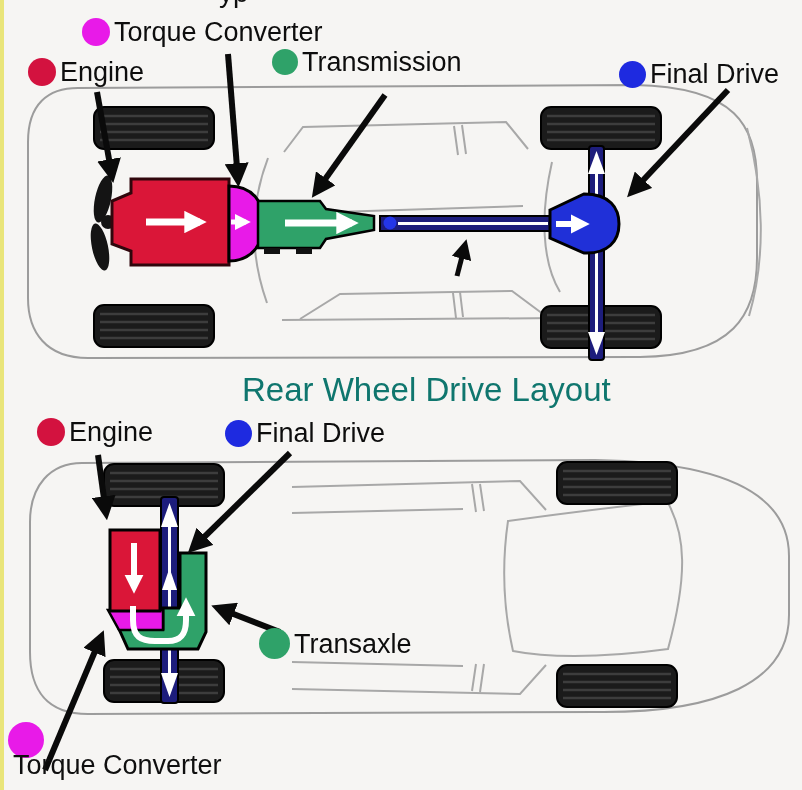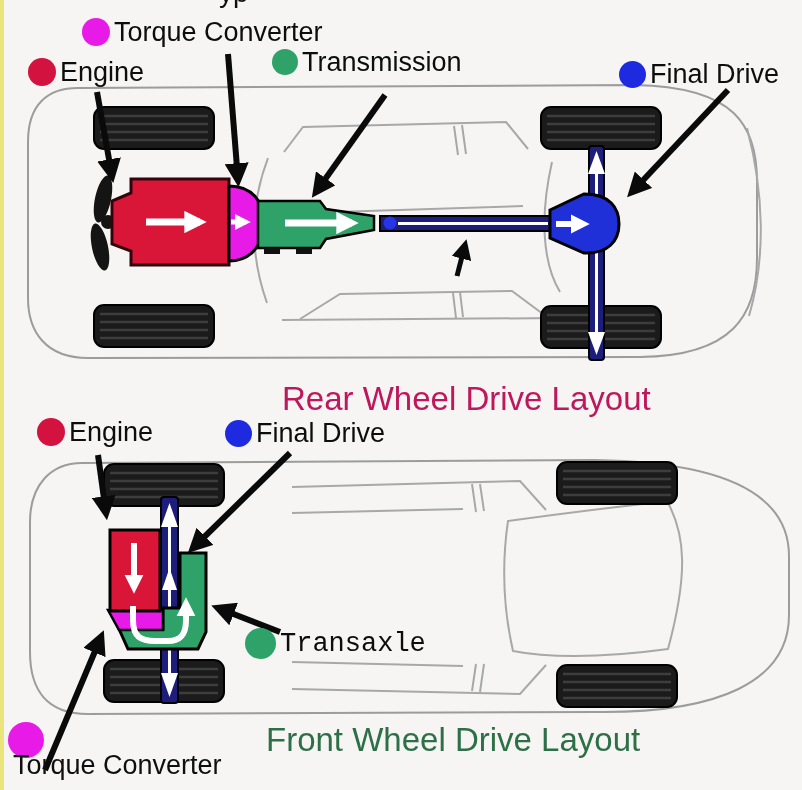--- a/index.html
+++ b/index.html
@@ -166,31 +166,30 @@
   <div class="legend" style="left:272px;top:47px;">
     <span class="dot" style="width: 26px; height: 26px; background: rgb(47, 162, 105);"></span>
     <span class="lbl">Transmission</span>
   </div>
   <div class="legend" style="left:619px;top:59px;">
     <span class="dot" style="width: 27px; height: 27px; background: rgb(30, 42, 224);"></span>
     <span class="lbl">Final Drive</span>
   </div>
 
 
-  <div class="title" style="left: 242px; top: 381px; color: #be185d; margin-left: 40px;">Rear Wheel Drive Layout</div>
+  <div class="title" style="left: 242px; top: 372px; color: #0f766e;">Rear Wheel Drive Layout</div>
 
   <div class="legend" style="left:37px;top:417px;">
     <span class="dot" style="width: 28px; height: 28px; background: rgb(211, 18, 63);"></span>
     <span class="lbl">Engine</span>
   </div>
   <div class="legend" style="left:225px;top:418px;">
     <span class="dot" style="width: 27px; height: 27px; background: rgb(30, 42, 224);"></span>
     <span class="lbl">Final Drive</span>
   </div>
-  <div class="legend" style="left:245px;top:628px;font-family:Liberation Mono, monospace;">
+  <div class="legend" style="left:259px;top:628px;">
     <span class="dot" style="width: 31px; height: 31px; background: rgb(47, 162, 105);"></span>
     <span class="lbl">Transaxle</span>
   </div>
   <span class="dot abs" style="left: 8px; top: 722px; width: 36px; height: 36px; background: rgb(232, 26, 232);"></span>
   <div id="tc2-label">Torque Converter</div>
 
-  <div class="title" style="left: 266px; top: 722px; color: rgb(45, 112, 72);">Front Wheel Drive Layout</div>
 </div>
 
 </body></html>

